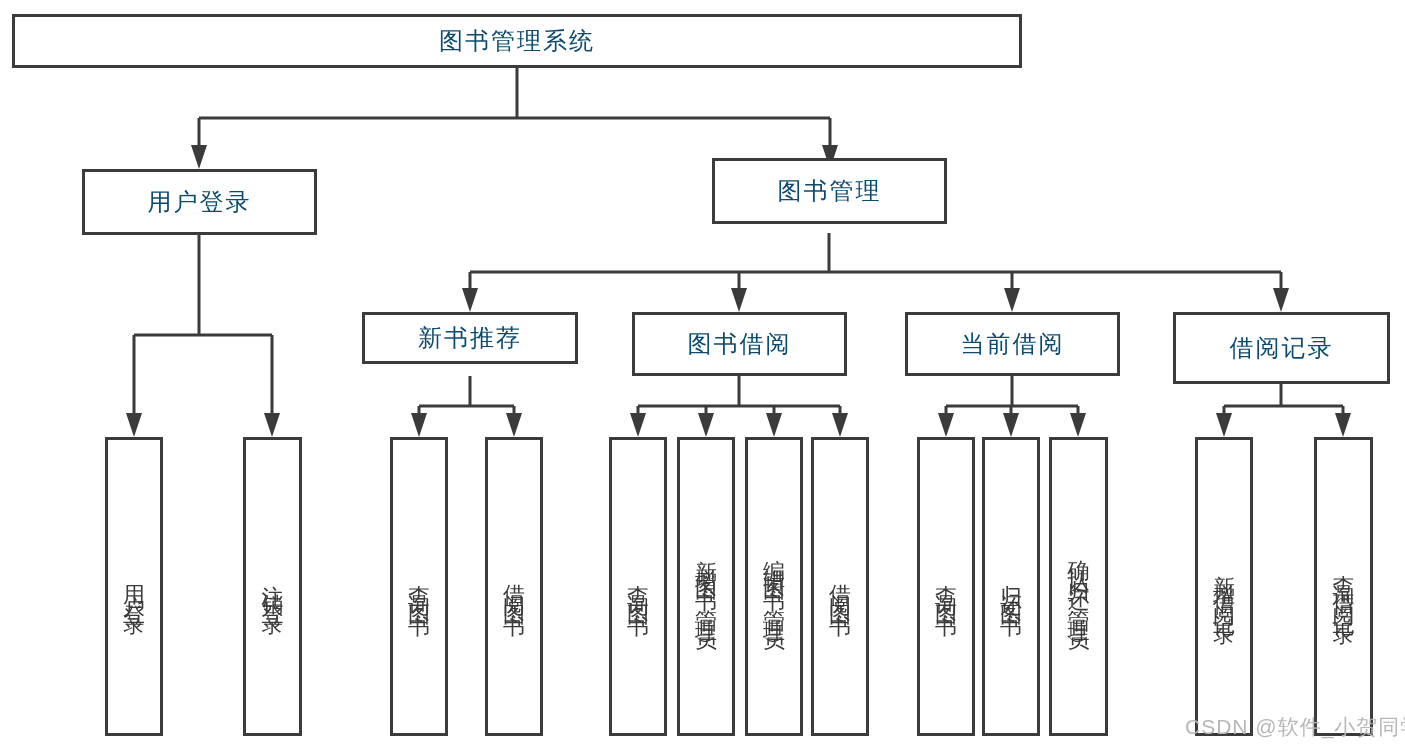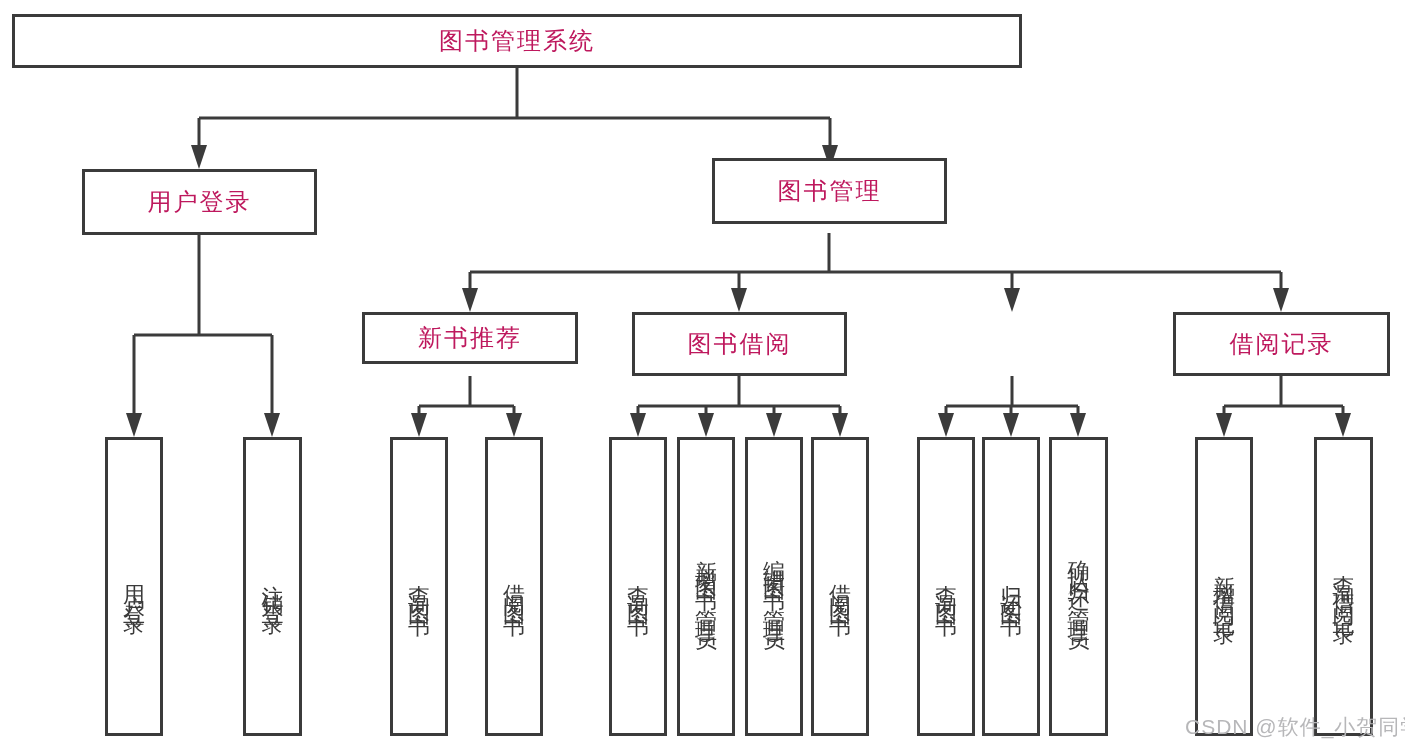--- a/index.html
+++ b/index.html
@@ -5,21 +5,21 @@
   html,body{margin:0;padding:0;background:#fff;}
   #canvas{
     position:relative;width:1405px;height:747px;background:#ffffff;
     font-family:"Liberation Sans",sans-serif;color:#333333;overflow:hidden;
   }
   .box{
     position:absolute;box-sizing:border-box;border:3px solid #3b3b3b;background:#ffffff;
     display:flex;align-items:center;justify-content:center;z-index:2;
   }
   .hlabel{
-    font-size:24px;letter-spacing:2px;color:#be185d;white-space:nowrap;line-height:1;
+    font-size:24px;letter-spacing:2px;color:#0c4a6e;white-space:nowrap;line-height:1;
   }
   .root .hlabel{font-size:24px;}
   .vbox{flex-direction:column;}
   .vlabel{
     writing-mode:vertical-rl;text-orientation:mixed;
     font-size:22px;letter-spacing:10px;line-height:1;color:#3a3a3a;
   }
   #connectors{position:absolute;left:0;top:0;z-index:1;}
   #connectors path{stroke:#3b3b3b;stroke-width:3;fill:none;}
   #connectors polygon{fill:#3b3b3b;stroke:none;}
@@ -79,21 +79,24 @@
   <div class="box" style="left:712px;top:158px;width:235px;height:66px;">
     <span class="hlabel">图书管理</span>
   </div>
 
   <div class="box" style="left:362px;top:312px;width:216px;height:52px;">
     <span class="hlabel">新书推荐</span>
   </div>
   <div class="box" style="left:632px;top:312px;width:215px;height:64px;">
     <span class="hlabel">图书借阅</span>
   </div>
-  <div class="box" style="left:1173px;top:312px;width:217px;height:64px;">
+  <div class="box" style="left:905px;top:312px;width:215px;height:64px;">
+    <span class="hlabel">当前借阅</span>
+  </div>
+  <div class="box" style="left:1173px;top:312px;width:217px;height:72px;">
     <span class="hlabel">借阅记录</span>
   </div>
 
   <div class="box vbox" style="left:105px;top:437px;width:58px;height:299px;">
     <span class="vlabel">用户登录</span>
   </div>
   <div class="box vbox" style="left:243px;top:437px;width:59px;height:299px;">
     <span class="vlabel">注销登录</span>
   </div>
 

